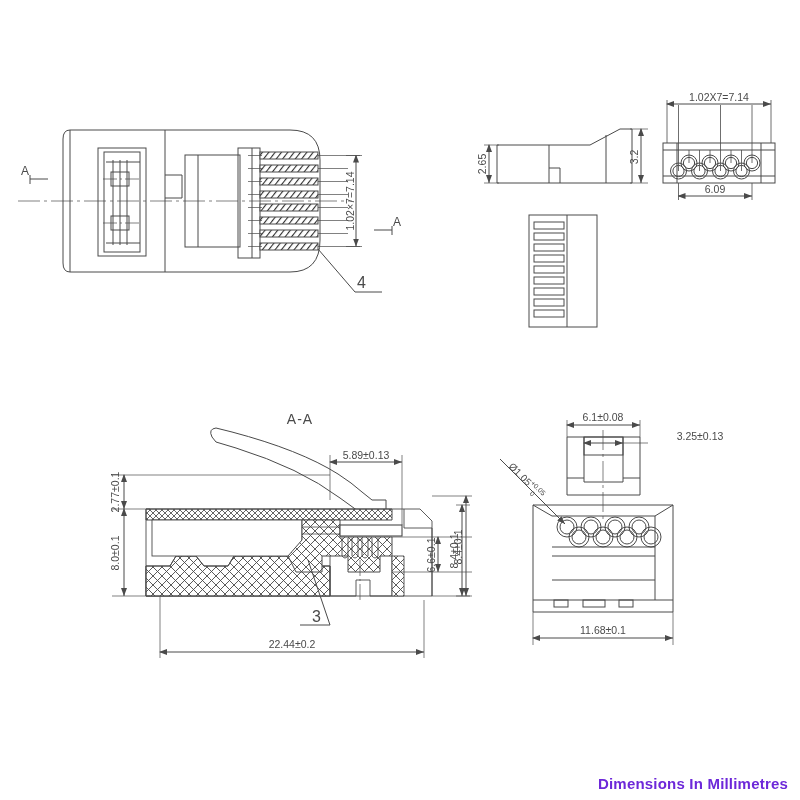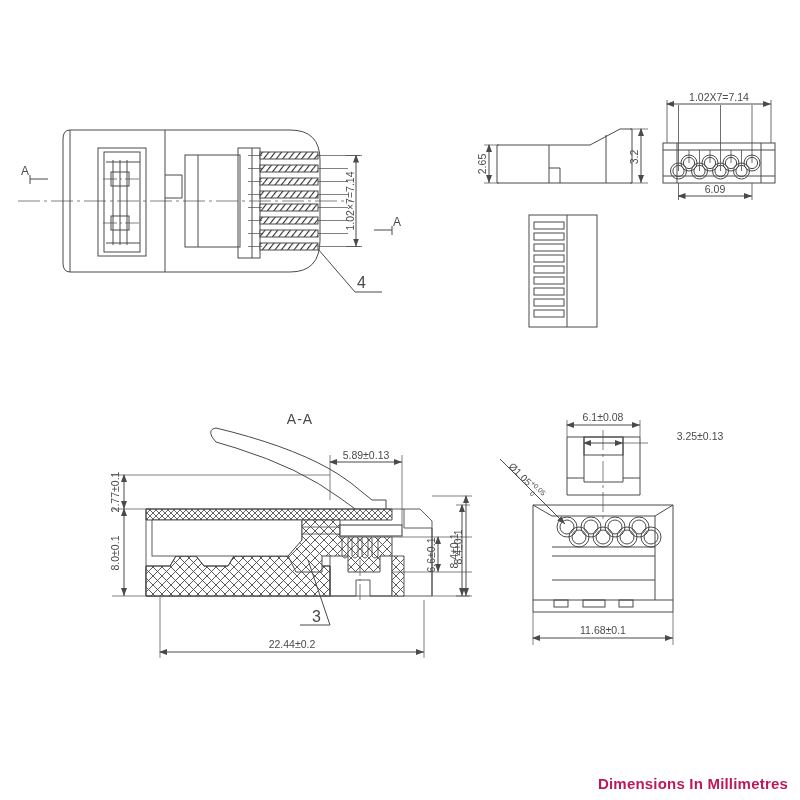--- a/index.html
+++ b/index.html
@@ -434,15 +434,15 @@
           <line x1="533" y1="612" x2="533" y2="645" stroke-width="0.7"></line>
           <line x1="673" y1="612" x2="673" y2="645" stroke-width="0.7"></line>
           <line x1="533" y1="638" x2="673" y2="638" marker-start="url(#arL)" marker-end="url(#ar)"></line>
           <text x="603" y="634" text-anchor="middle" fill="#4a4a4a" stroke="none" font-size="10.5">11.68±0.1</text>
         </g>
       </g>
 
     </g>
   </svg>
 
-  <div class="caption" style="color: #be185d;">Dimensions In Millimetres</div>
+  <div class="caption" style="color: #6d28d9;">Dimensions In Millimetres</div>
 
 </div>
 
 </body></html>

